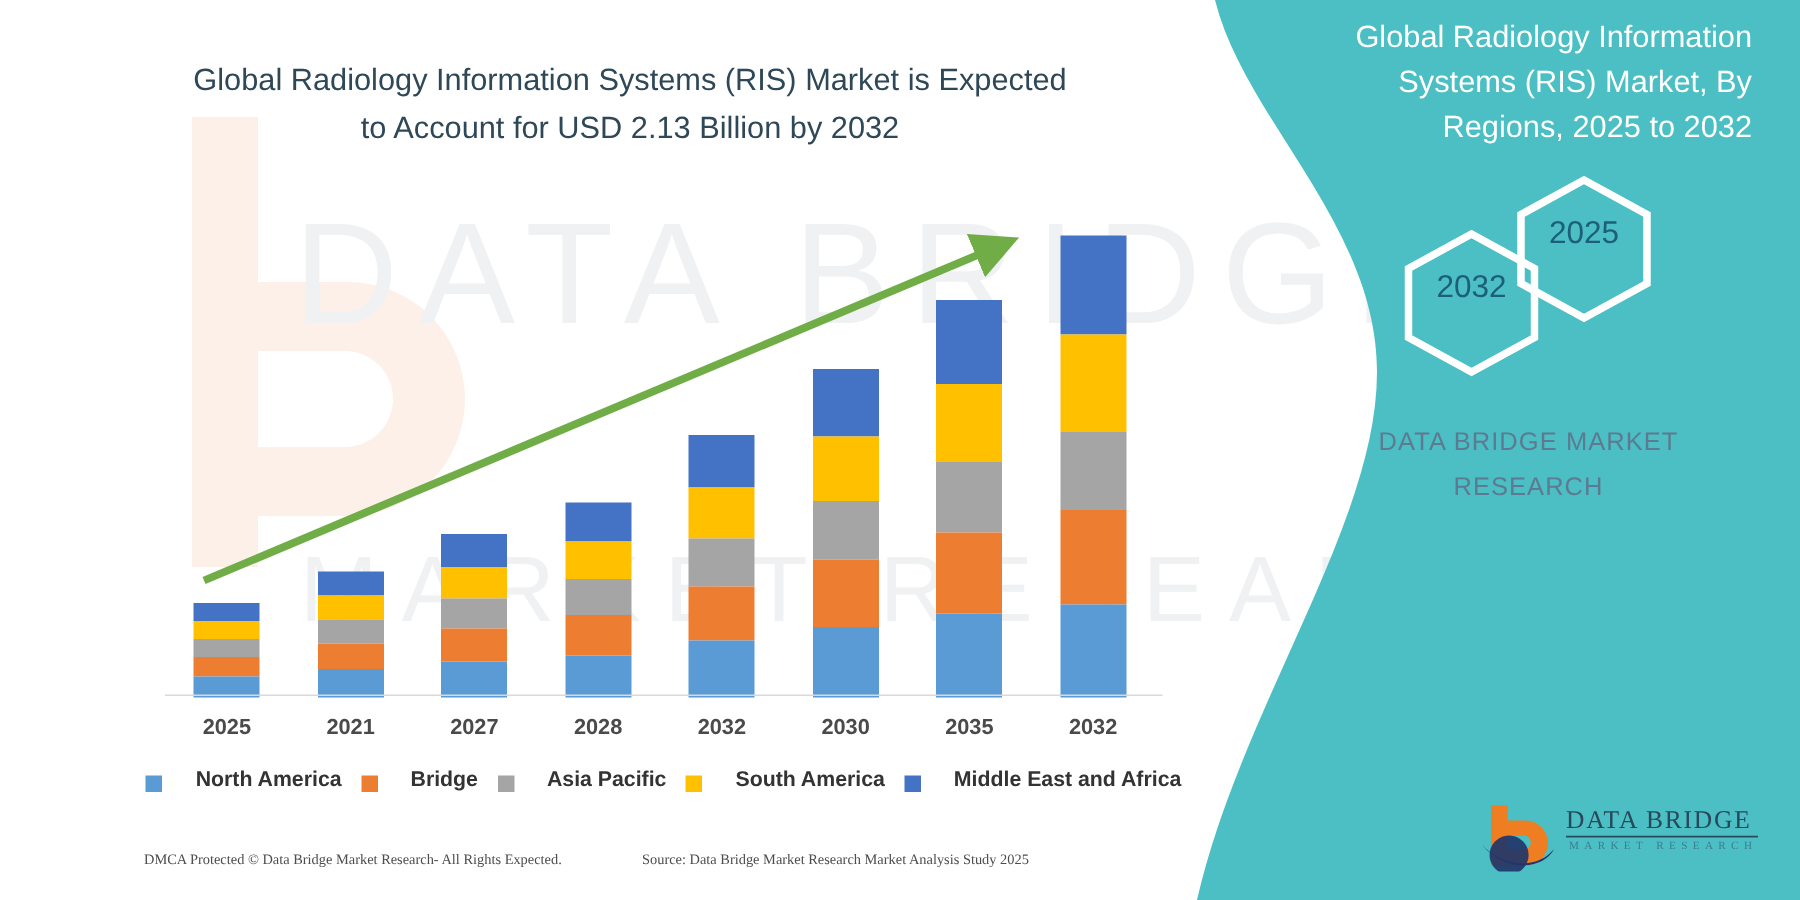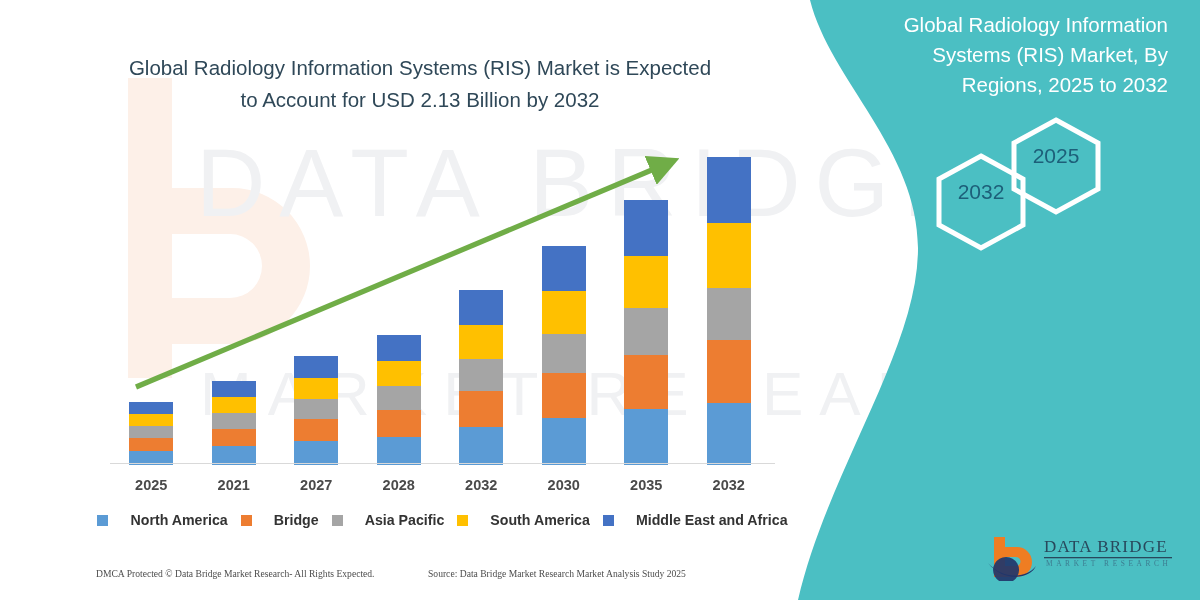--- a/index.html
+++ b/index.html
@@ -84,21 +84,20 @@
 
   
   .chart-title {
     position: absolute;
     left: 120px; top: 38px;
     width: 600px;
     text-align: center;
     color: #2f4858;
     font-size: 20.5px;
     line-height: 32px;
-    margin-top: 14px;
   }
 
   .plot {
     position: absolute;
     left: 110px; top: 140px;
     width: 660px; height: 325px;
   }
   .axis-line {
     position: absolute;
     left: 110px; top: 463px;
@@ -131,21 +130,21 @@
   
   .legend {
     position: absolute;
     left: 110px; top: 512px;
     width: 665px;
     display: flex;
     justify-content: center;
     align-items: center;
     gap: 13px;
   }
-  .legend-item { display: flex; align-items: center; gap: 22px; }
+  .legend-item { display: flex; align-items: flex-end; gap: 22px; }
   .legend-swatch { width: 11px; height: 11px; display: block; }
   .legend-text { color: #333333; font-size: 14.2px; font-weight: bold; white-space: nowrap; }
 
   
   .footer-left {
     position: absolute;
     left: 96px; top: 568px;
     color: #4d4d4d;
     font-size: 9.6px;
     font-family: "Liberation Serif", serif;
@@ -317,20 +316,21 @@
     <div class="hex-label">2025</div>
   </div>
 
   <div class="hex-wrap hex-2032">
     <svg width="96" height="100" viewBox="0 0 96 100">
       <polygon points="48,4 90,27 90,73 48,96 6,73 6,27" fill="none" stroke="#ffffff" stroke-width="5"></polygon>
     </svg>
     <div class="hex-label">2032</div>
   </div>
 
+  <div class="brand-name">DATA BRIDGE MARKET RESEARCH</div>
 
   <div class="logo">
     <svg width="54" height="48" viewBox="0 0 54 48">
       <path d="M8 4 h11 v40 h-11 z" fill="#ef7d22"></path>
       <path d="M19 14 h12 a15 15 0 0 1 0 30 h-12 v-11 h11 a4.5 4.5 0 0 0 0 -9 h-11 z" fill="#ef7d22"></path>
       <path d="M2 30 C 14 44, 38 48, 50 33 C 44 46, 18 50, 2 30 z" fill="#21366b"></path>
       <path d="M20 24 a13 13 0 1 0 0.1 0 z" fill="#21366b" opacity="0.92"></path>
     </svg>
     <div class="logo-text">DATA BRIDGE</div>
     <div class="logo-sub">MARKET RESEARCH</div>

